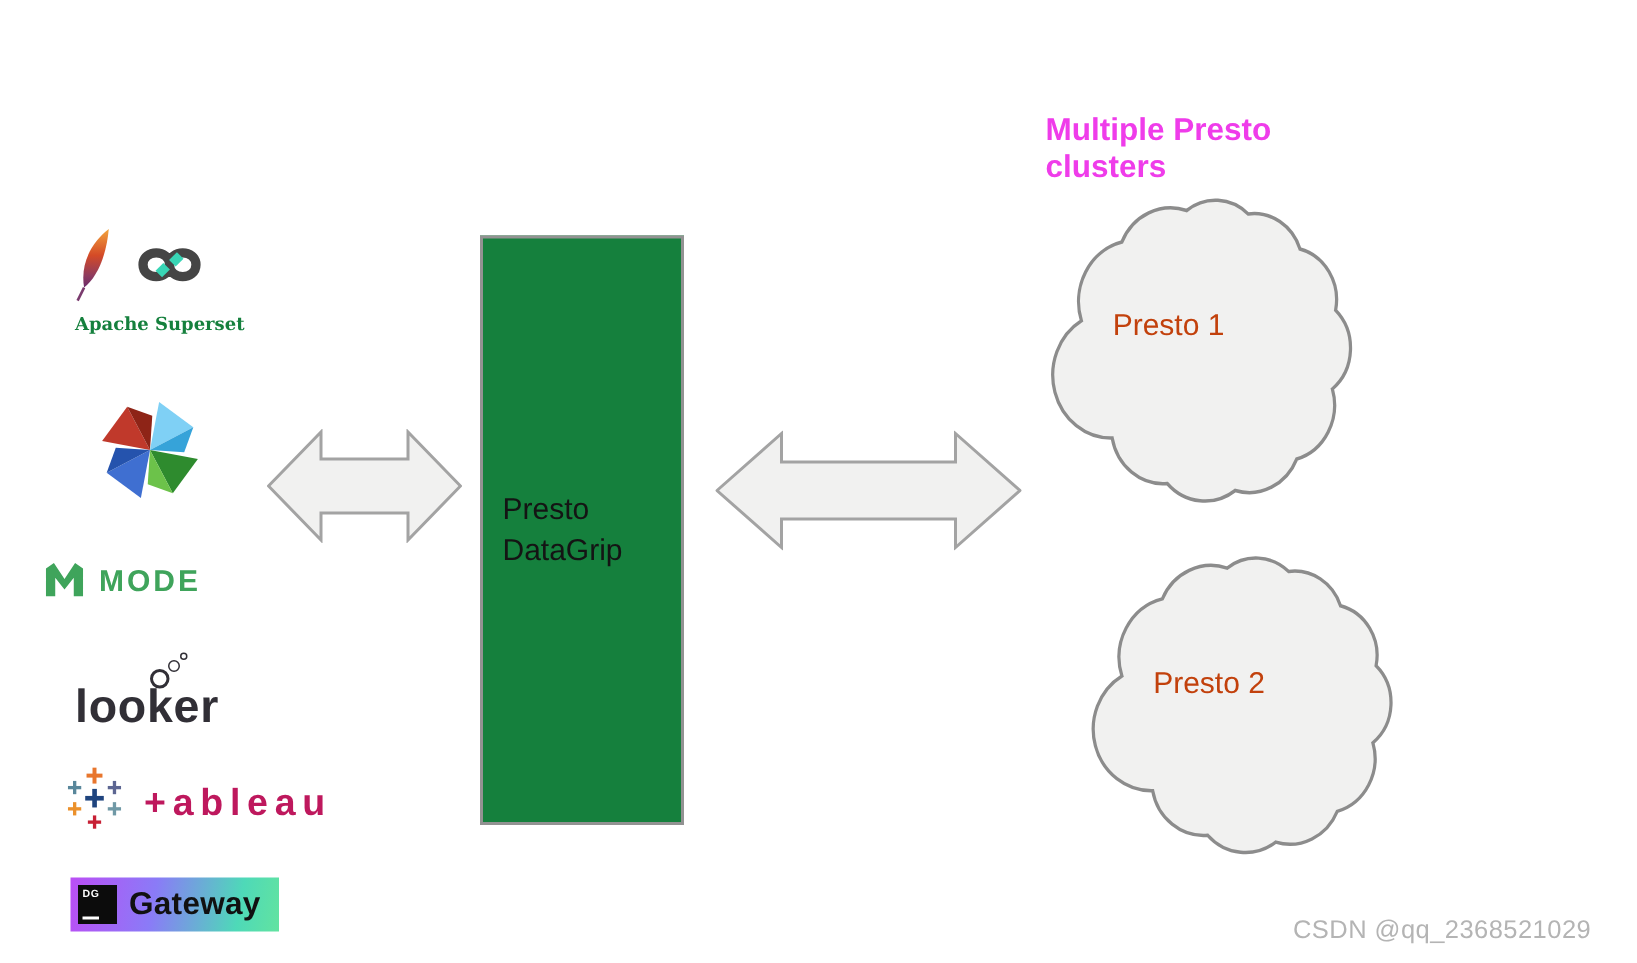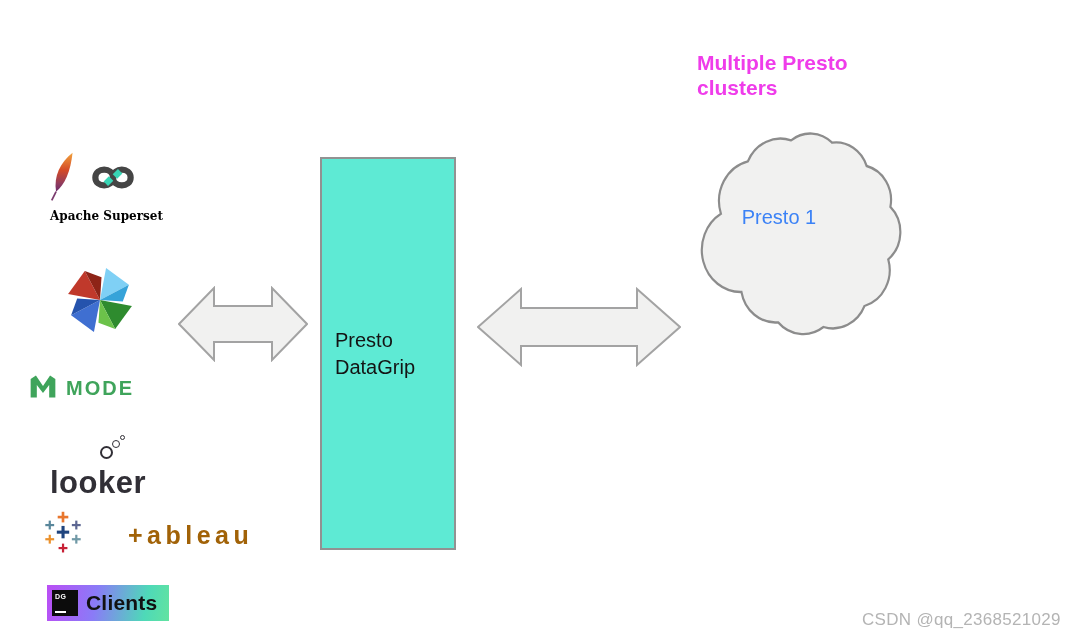--- a/index.html
+++ b/index.html
@@ -1,76 +1,76 @@
 <!DOCTYPE html>
 <html><head>
 <meta charset="utf-8">
 <style>
   html,body{margin:0;padding:0;background:#ffffff;}
   .canvas{
     position:relative;width:1091px;height:642px;background:#ffffff;
     font-family:"Liberation Sans",sans-serif;overflow:hidden;
   }
   .heading{
-    position:absolute;color:#ef3cea;font-weight:bold;font-size:21px;line-height:25px;
+    position:absolute;color:#ef3cea;font-weight:bold;font-size:21px;line-height:25px;margin-top:24px;
   }
   .h-clients{left:64px;top:110px;width:120px;}
   .h-lb{left:325px;top:101px;width:150px;}
   .h-clusters{left:697px;top:50px;width:180px;}
 
   
   .logo{position:absolute;}
   .superset{left:50px;top:153px;width:120px;}
   .superset-row{display:flex;align-items:center;gap:6px;height:52px;}
   .superset-label{
     margin-top:4px;font-family:"DejaVu Serif",serif;font-weight:bold;
-    font-size:12px;color:#000000;white-space:nowrap;
+    font-size:12px;color:#15803d;white-space:nowrap;
   }
   .zeppelin{left:62px;top:262px;}
   .mode{left:28px;top:372px;display:flex;align-items:center;gap:8px;}
   .mode-word{color:#3fa45b;font-weight:800;font-size:20px;letter-spacing:2px;}
   .looker{left:50px;top:443px;width:110px;height:50px;}
-  .looker-word{display:block;margin-top:22px;font-size:31px;font-weight:bold;color:#312f36;letter-spacing:0.5px;}
+  .looker-word{display:block;margin-top:10px;font-size:31px;font-weight:bold;color:#312f36;letter-spacing:0.5px;}
   .lk-c{position:absolute;border-radius:50%;border:2px solid #312f36;background:transparent;}
   .lk-c1{width:9px;height:9px;left:50px;top:3px;}
   .lk-c2{width:6px;height:6px;left:62px;top:-3px;border-width:1.5px;}
   .lk-c3{width:3px;height:3px;left:70px;top:-8px;border-width:1.5px;}
   .tableau{left:40px;top:510px;display:flex;align-items:center;gap:10px;}
-  .tableau-word{color:#a16207;font-size:25px;font-weight:600;letter-spacing:4.5px;margin-left:32px;}
+  .tableau-word{color:#be185d;font-size:25px;font-weight:600;letter-spacing:4.5px;}
   .datagrip{
     left:47px;top:585px;height:36px;padding:0 12px 0 5px;display:flex;align-items:center;gap:8px;
     background:linear-gradient(100deg,#bb4ef5 0%,#8a7bf7 40%,#4ed9b8 80%,#62e3a0 100%);
   }
   .dg-square{position:relative;width:26px;height:26px;background:#0c0c0c;}
   .dg-letters{position:absolute;left:3px;top:3px;color:#ffffff;font-size:7px;font-weight:bold;letter-spacing:0.5px;}
   .dg-underscore{position:absolute;left:3px;bottom:3px;width:11px;height:2.5px;background:#ffffff;}
   .dg-word{color:#111111;font-size:21px;font-weight:800;letter-spacing:0.2px;}
 
   
   .gateway-rect{
     position:absolute;left:320px;top:157px;width:136px;height:393px;
-    background:#5eead4;border:2px solid #929292;box-sizing:border-box;
+    background:#15803d;border:2px solid #929292;box-sizing:border-box;
   }
   .gateway-label{
     position:absolute;left:13px;top:168px;color:#141414;font-size:20px;line-height:27px;
   }
 
   
   .arrow{position:absolute;}
   .arrow-left{left:178px;top:286px;}
   .arrow-right{left:477px;top:287px;}
 
   
   .cloud{position:absolute;width:231px;height:238px;}
   .cloud-1{left:681px;top:110px;}
   .cloud-2{left:708px;top:349px;height:233px;}
   .cloud svg{width:100%;height:100%;}
   .cloud-label{
     position:absolute;left:15px;right:0;top:96px;text-align:center;
-    transform:translateX(-25px);color:#3b82f6;font-size:20px;
+    transform:translateX(-25px);color:#c2410c;font-size:20px;
   }
 
   .watermark{
     position:absolute;left:862px;top:610px;font-size:17px;color:#b4b4b4;letter-spacing:0.3px;
   }
 </style>
 </head>
 <body>
 
 <div class="canvas">
@@ -169,21 +169,21 @@
       </svg>
     </span>
     <span class="tableau-word">+ableau</span>
   </div>
 
   <div class="logo datagrip">
     <span class="dg-square">
       <span class="dg-letters">DG</span>
       <span class="dg-underscore"></span>
     </span>
-    <span class="dg-word">Clients</span>
+    <span class="dg-word">Gateway</span>
   </div>
 
   <div class="arrow arrow-left">
     <svg width="130" height="76" viewBox="0 0 130 76">
       <polygon points="1,38 36,2 36,20 94,20 94,2 129,38 94,74 94,56 36,56 36,74" fill="#f1f1f0" stroke="#a3a3a3" stroke-width="2"></polygon>
     </svg>
   </div>
 
   <div class="gateway-rect">
     <div class="gateway-label">
@@ -200,16 +200,24 @@
 
   <div class="cloud cloud-1">
     <svg viewBox="8 6 214 204" preserveAspectRatio="none">
       <path d="M45,95 a35,35 0 0 1 25,-45 a33,33 0 0 1 40,-18 a30,30 0 0 1 38,2 a30,30 0 0 1 32,20
                a30,30 0 0 1 22,35 a30,30 0 0 1 -2,45 a32,32 0 0 1 -22,40 a32,32 0 0 1 -38,18
                a32,32 0 0 1 -42,-4 a32,32 0 0 1 -34,-26 a36,36 0 0 1 -19,-67 z" fill="#f1f1f0" stroke="#8c8c8c" stroke-width="2"></path>
     </svg>
     <span class="cloud-label">Presto 1</span>
   </div>
 
+  <div class="cloud cloud-2">
+    <svg viewBox="8 6 214 204" preserveAspectRatio="none">
+      <path d="M45,95 a35,35 0 0 1 25,-45 a33,33 0 0 1 40,-18 a30,30 0 0 1 38,2 a30,30 0 0 1 32,20
+               a30,30 0 0 1 22,35 a30,30 0 0 1 -2,45 a32,32 0 0 1 -22,40 a32,32 0 0 1 -38,18
+               a32,32 0 0 1 -42,-4 a32,32 0 0 1 -34,-26 a36,36 0 0 1 -19,-67 z" fill="#f1f1f0" stroke="#8c8c8c" stroke-width="2"></path>
+    </svg>
+    <span class="cloud-label">Presto 2</span>
+  </div>
 
   <div class="watermark">CSDN @qq_2368521029</div>
 
 </div>
 
 </body></html>

